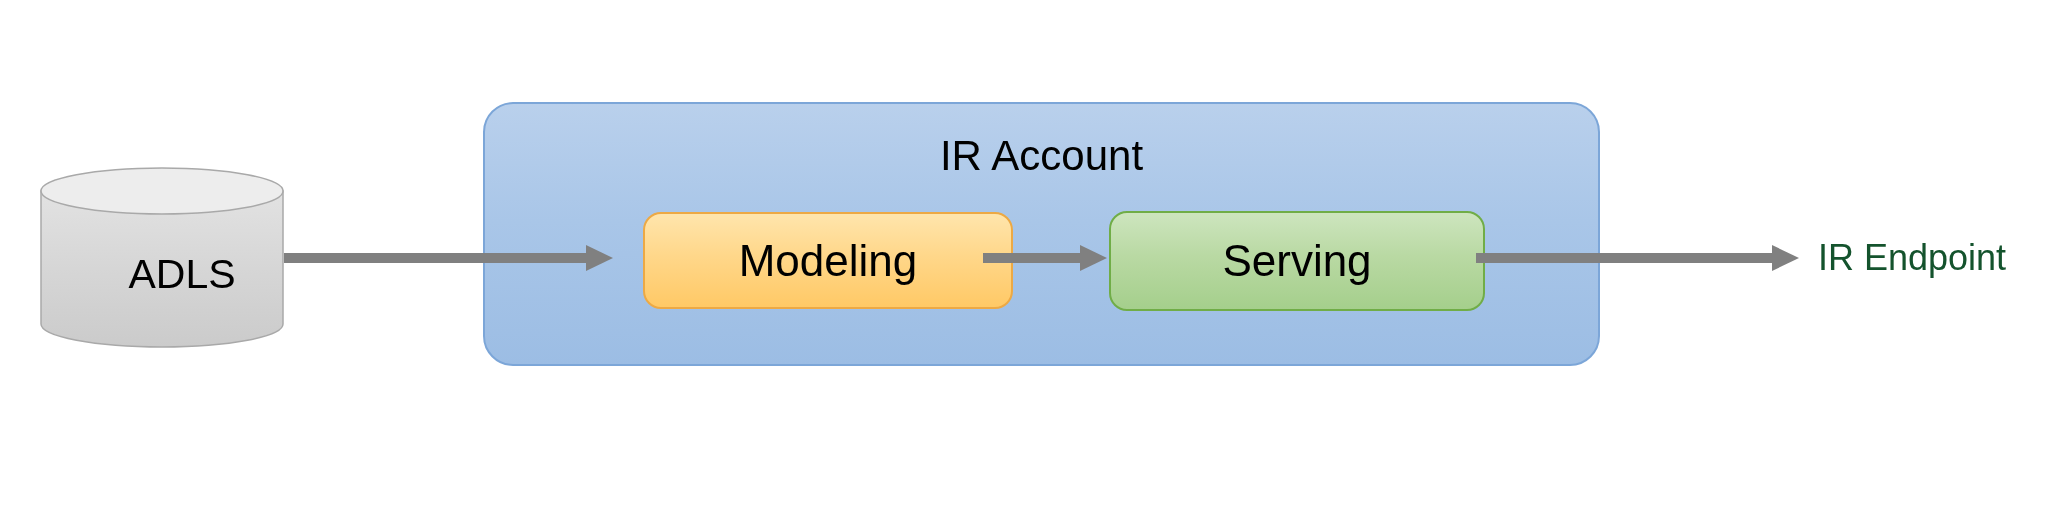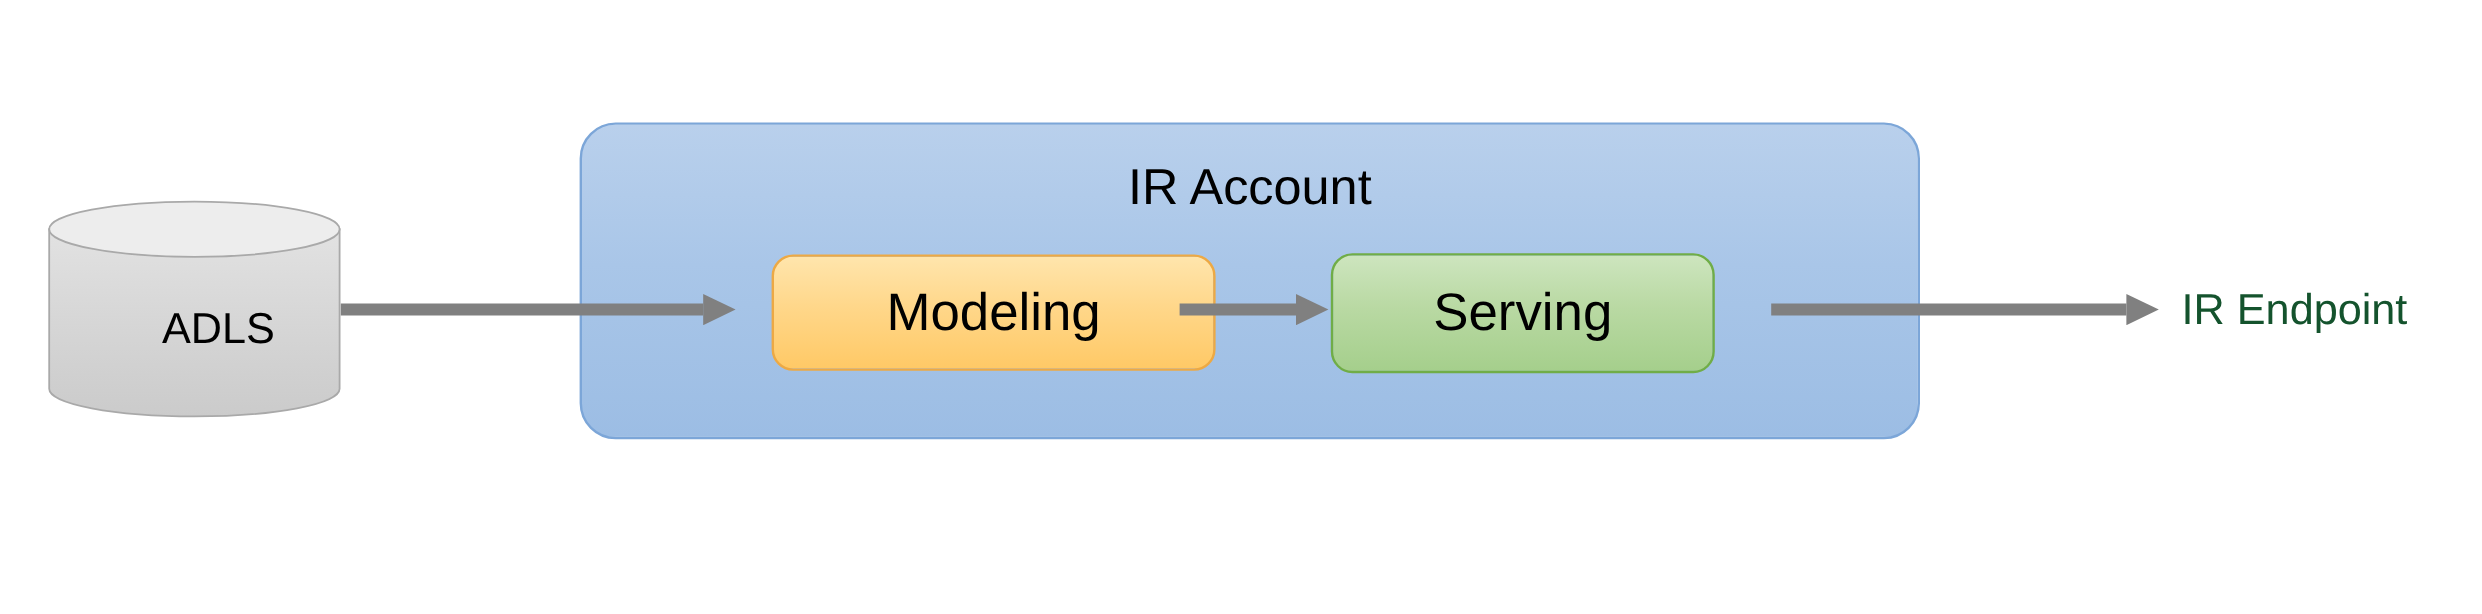--- a/index.html
+++ b/index.html
@@ -25,21 +25,21 @@
   }
   .cylinder-label {
     position: absolute;
     left: 40px;
     top: 248px;
     width: 244px;
     height: 52px;
     display: flex;
     align-items: center;
     justify-content: center;
-    font-size: 36px;
+    font-size: 41px;
     color: #000000;
     padding-left: 40px;
   }
   
   .group-box {
     position: absolute;
     left: 483px;
     top: 102px;
     width: 1117px;
     height: 264px;
@@ -70,21 +70,21 @@
     top: 108px;             
     width: 370px;
     height: 97px;
     border: 2px solid #EDA944;
     background: linear-gradient(180deg, #FFE5AC 0%, #FFD78A 45%, #FFC966 100%);
     margin-left: 28px;
   }
   .node-serving {
     left: 624px;            
     top: 107px;             
-    width: 320px;
+    width: 376px;
     height: 100px;
     border: 2px solid #70AD47;
     background: linear-gradient(180deg, #CDE5BE 0%, #B9D9A3 45%, #A5CF8C 100%);
   }
   
   .endpoint-label {
     position: absolute;
     left: 1818px;
     top: 232px;
     height: 52px;

